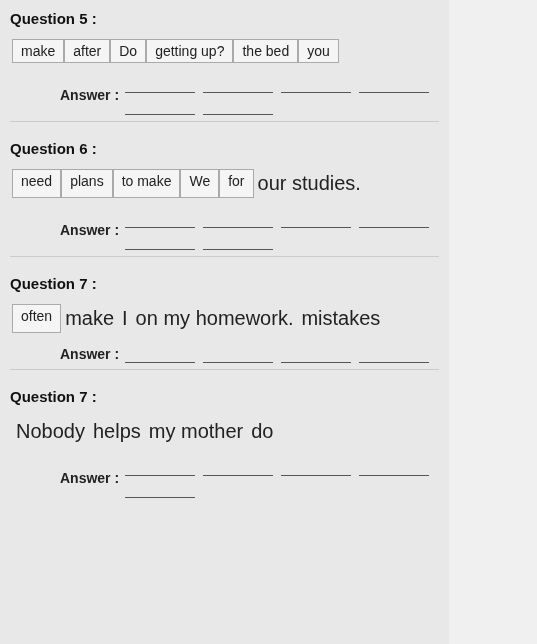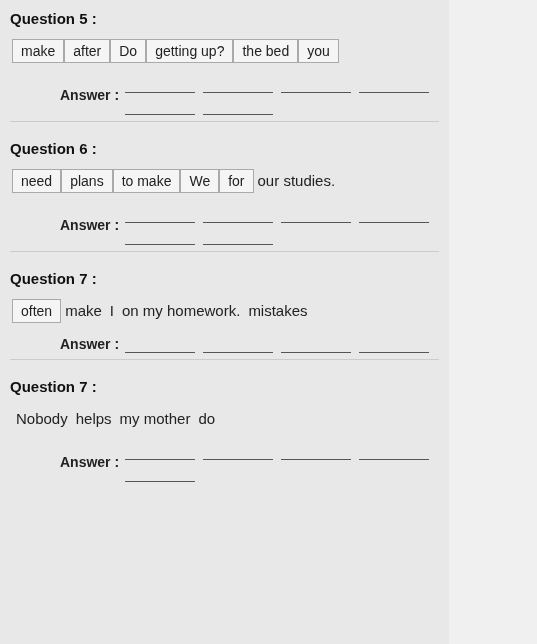--- a/index.html
+++ b/index.html
@@ -45,21 +45,21 @@
     .word-box {
       border: 1px solid #aaa;
       background: #f5f5f5;
       padding: 3px 8px;
       font-size: 14px;
       color: #222;
     }
 
     .word-plain {
       padding: 3px 4px;
-      font-size: 15px;
+      font-size: 20px;
       color: #222;
     }
 
     .answer-row {
       display: flex;
       align-items: center;
       gap: 0;
       margin-top: 4px;
       padding-left: 2px;
     }

